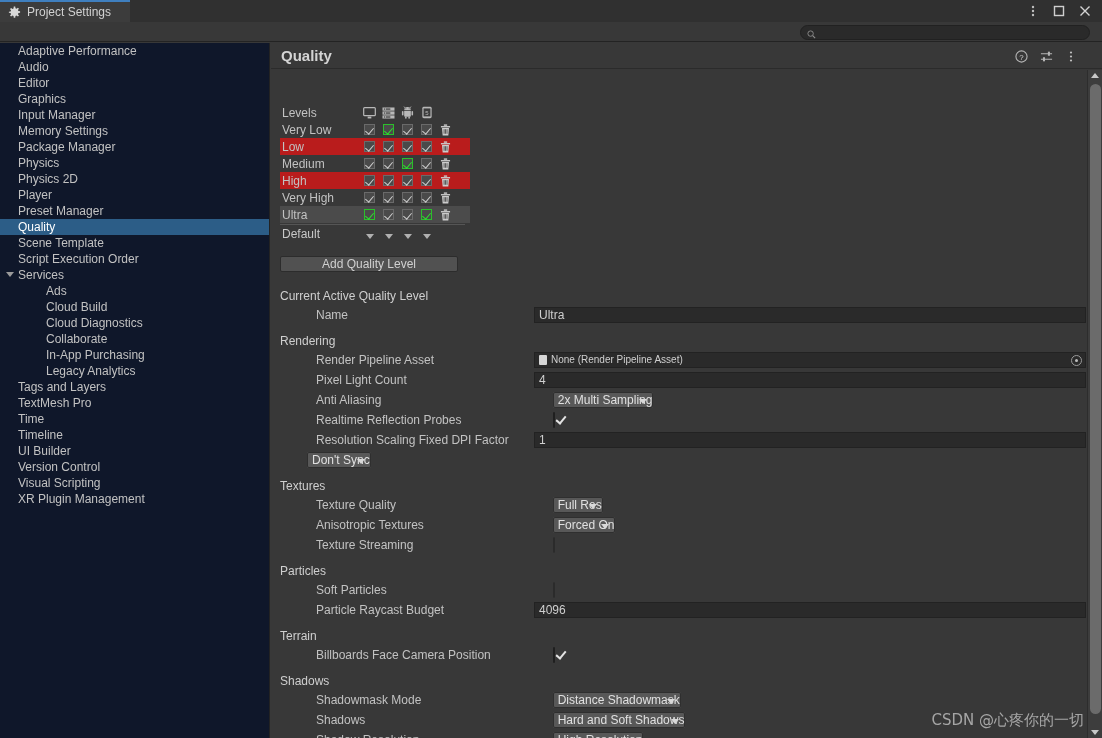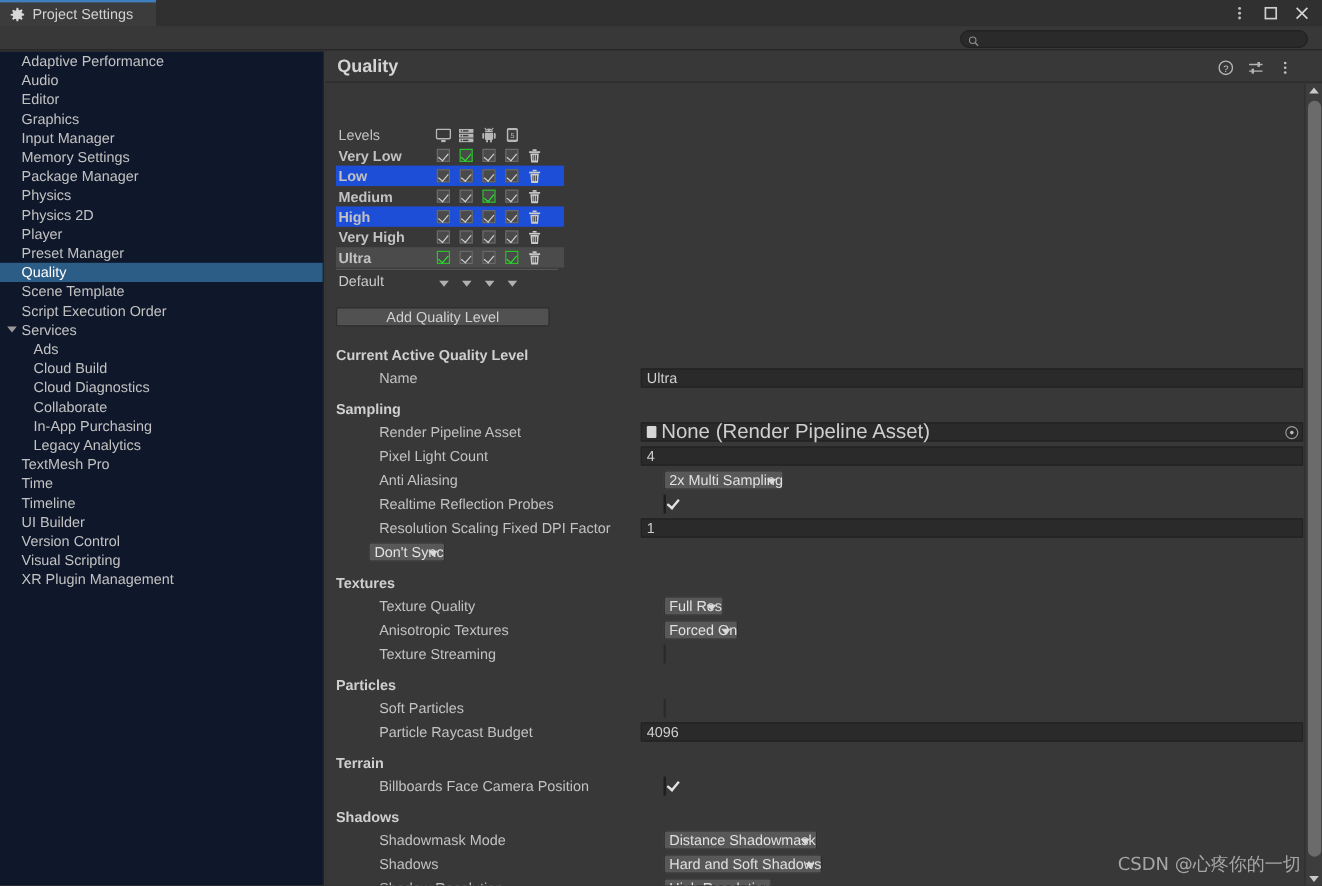--- a/index.html
+++ b/index.html
@@ -53,21 +53,21 @@
     position: absolute; left: 0; top: 43px; width: 270px; height: 695px;
     background: #0f172a;
     border-right: 1px solid #232323;
     overflow: hidden;
   }
   .side-item {
     height: 16px; line-height: 16px;
     padding-left: 18px; font-size: 12px; color: #c2c2c2;
     white-space: nowrap;
   }
-  .side-item.child { padding-left: 28px; }
+  .side-item.child { padding-left: 46px; }
   .side-item.selected { background: #2c5d87; color: #ffffff; }
   .side-item.group { position: relative; }
   .tri {
     position: absolute; left: 6px; top: 5px;
     width: 0; height: 0;
     border-left: 4px solid transparent; border-right: 4px solid transparent;
     border-top: 5px solid #9a9a9a;
   }
 
   
@@ -99,23 +99,23 @@
   .lv-header {
     display: flex; align-items: center; height: 17px;
     color: #c2c2c2; font-size: 12px;
   }
   .lv-header .lbl { width: 80px; padding-left: 2px; }
   .lv-icons { display: flex; gap: 0px; }
   .lv-icons .pic { width: 19px; height: 16px; display: flex; align-items: center; justify-content: center; }
   .lv-row {
     display: flex; align-items: center; height: 17px; font-size: 12px; color: #c2c2c2;
   }
-  .lv-row.alt { background: #1d4ed8; }
+  .lv-row.alt { background: #b91c1c; }
   .lv-row.sel { background: #4b4b4b; }
-  .lv-row .name { width: 80px; padding-left: 2px; white-space: nowrap; font-weight: bold; }
+  .lv-row .name { width: 80px; padding-left: 2px; white-space: nowrap; }
   .lv-row .cells { display: flex; }
   .lv-row .cell { width: 19px; height: 17px; display: flex; align-items: center; justify-content: center; }
   .cbx {
     width: 11px; height: 11px; border: 1px solid #6a6a6a;
     background: #4a4a4a; position: relative;
   }
   .cbx::after {
     content: ""; position: absolute; left: 2px; top: 1px;
     width: 4px; height: 7px; border: solid #cfcfcf;
     border-width: 0 1.5px 1.5px 0; transform: rotate(40deg);
@@ -140,21 +140,21 @@
 
   .addbtn {
     position: absolute; left: 9px; top: 186px; width: 178px; height: 16px;
     background: #515151; border: 1px solid #2c2c2c; border-radius: 2px;
     color: #d0d0d0; font-size: 12px; display: flex; align-items: center; justify-content: center;
   }
 
   
   .props { position: absolute; left: 0; top: 218px; width: 815px; }
   .sec-title {
-    margin-left: 9px; font-size: 12px; font-weight: bold; color: #cfcfcf;
+    margin-left: 9px; font-size: 12px; font-weight: normal; color: #cfcfcf;
     height: 17px; line-height: 17px;
   }
   .sec-gap { height: 8px; }
   .prop-row { display: flex; align-items: center; height: 20px; padding-left: 36px; }
   .prop-label {
     width: 254px; padding-left: 9px; font-size: 12px; color: #c2c2c2; white-space: nowrap;
   }
   .prop-field { position: relative; width: 552px; }
 
   .f-text {
@@ -168,21 +168,21 @@
     width: 552px; position: relative;
   }
   .f-dropdown .arr {
     position: absolute; right: 5px; top: 6px;
     width: 0; height: 0;
     border-left: 4px solid transparent; border-right: 4px solid transparent;
     border-top: 5px solid #d8d8d8;
   }
   .f-object {
     height: 16px; background: #2a2a2a; border: 1px solid #222;
-    color: #cfcfcf; font-size: 17px; line-height: 14px; width: 552px;
+    color: #cfcfcf; font-size: 10px; line-height: 14px; width: 552px;
     position: relative; display: flex; align-items: center; padding-left: 4px; gap: 4px;
   }
   .f-object .doc { width: 8px; height: 10px; background: #d6d6d6; border-radius: 1px; display: block; }
   .f-object .picker {
     position: absolute; right: 3px; top: 2px; width: 11px; height: 11px;
     border: 1px solid #9a9a9a; border-radius: 50%;
   }
   .f-object .picker::after {
     content: ""; position: absolute; left: 3px; top: 3px; width: 3px; height: 3px;
     background: #bdbdbd; border-radius: 50%;
@@ -294,20 +294,21 @@
         <div class="side-item selected"><span>Quality</span></div>
         <div class="side-item"><span>Scene Template</span></div>
         <div class="side-item"><span>Script Execution Order</span></div>
         <div class="side-item group"><span class="tri"></span><span>Services</span></div>
         <div class="side-item child"><span>Ads</span></div>
         <div class="side-item child"><span>Cloud Build</span></div>
         <div class="side-item child"><span>Cloud Diagnostics</span></div>
         <div class="side-item child"><span>Collaborate</span></div>
         <div class="side-item child"><span>In-App Purchasing</span></div>
         <div class="side-item child"><span>Legacy Analytics</span></div>
+        <div class="side-item"><span>Tags and Layers</span></div>
         <div class="side-item"><span>TextMesh Pro</span></div>
         <div class="side-item"><span>Time</span></div>
         <div class="side-item"><span>Timeline</span></div>
         <div class="side-item"><span>UI Builder</span></div>
         <div class="side-item"><span>Version Control</span></div>
         <div class="side-item"><span>Visual Scripting</span></div>
         <div class="side-item"><span>XR Plugin Management</span></div>
       </div>
   </div>
 
@@ -576,21 +577,21 @@
 
         <div class="sec-title">Current Active Quality Level</div>
         <div class="prop-row">
           <span class="prop-label">Name</span>
           <span class="prop-field">
             <span class="f-text">Ultra</span>
           </span>
         </div>
 
         <div class="sec-gap"></div>
-        <div class="sec-title">Sampling</div>
+        <div class="sec-title">Rendering</div>
 
         <div class="prop-row">
           <span class="prop-label">Render Pipeline Asset</span>
           <span class="prop-field">
             <span class="f-object">
               <span class="doc"></span>
               <span>None (Render Pipeline Asset)</span>
               <span class="picker"></span>
             </span>
           </span>

